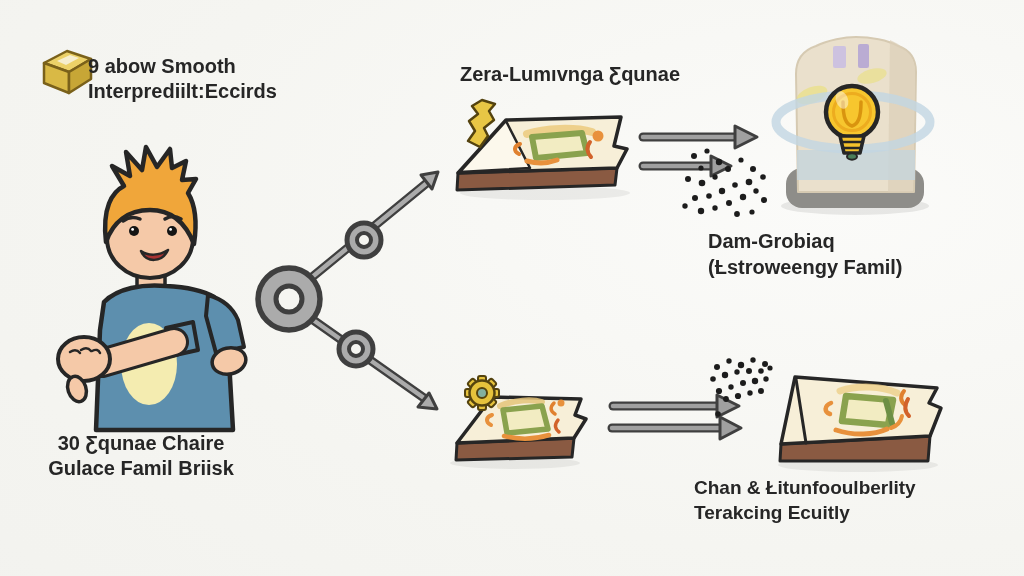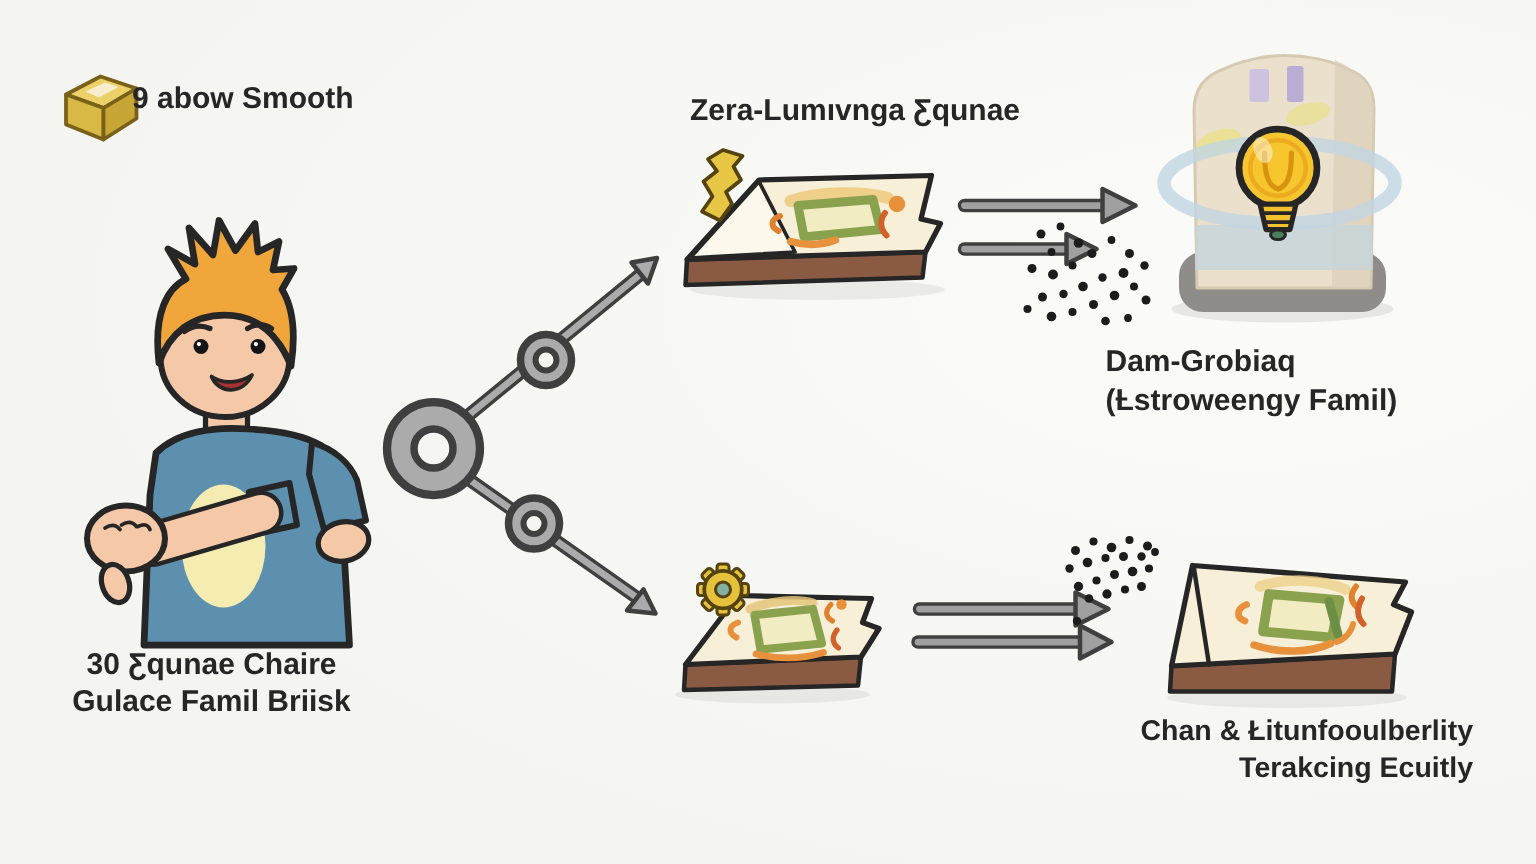--- a/index.html
+++ b/index.html
@@ -7,23 +7,23 @@
     position:relative;width:1024px;height:576px;overflow:hidden;
     background:radial-gradient(120% 110% at 80% 35%, #fbfbf9 0%, var(--bg,#f5f5f1) 55%, #f2f2ee 100%);
     font-family:"Liberation Sans","DejaVu Sans",sans-serif;
     padding-left:16px;
   }
   .gfx{position:absolute;inset:0;width:1024px;height:576px;}
   .txt{position:absolute;color:var(--text,#262626);font-weight:700;white-space:nowrap;}
   .txt div{white-space:nowrap;}
   .top-left{left:88px;top:54px;font-size:20px;line-height:25px;}
   .flow-title{left:460px;top:63px;font-size:20px;}
-  .outcome-top{left:737px;top:228px;font-size:20px;line-height:26px;}
+  .outcome-top{left:708px;top:228px;font-size:20px;line-height:26px;}
   .bottom-left{left:10px;top:431px;width:262px;text-align:center;font-size:20px;line-height:25px;}
-  .outcome-bottom{left:674px;top:475px;width:308px;text-align:right;font-size:19px;line-height:25px;}
+  .outcome-bottom{left:694px;top:475px;width:308px;text-align:left;font-size:19px;line-height:25px;}
 </style>
 </head>
 <body>
 
 <div class="stage">
 
 <svg class="gfx" viewBox="0 0 1024 576" xmlns="http://www.w3.org/2000/svg">
 
   <g>
     <polygon points="44,63 67,51 91,59 69,72" fill="#ecd168" stroke="#7a611a" stroke-width="2.5" stroke-linejoin="round"></polygon>
@@ -210,20 +210,21 @@
     <path d="M 831 403 C 824 406 824 412 830 414" fill="none" stroke="#e8913c" stroke-width="4.5"></path>
     <path d="M 904 391 C 900 396 900 401 905 405" fill="none" stroke="var(--sketch-orange)" stroke-width="4"></path>
     <path d="M 908 399 C 904 406 905 412 909 416" fill="none" stroke="#d2622a" stroke-width="4"></path>
     <path d="M 836 430 C 854 436 874 435 887 429" fill="none" stroke="#e8913c" stroke-width="5"></path>
     <path d="M 891 428 C 897 426 901 421 902 416" fill="none" stroke="#e8913c" stroke-width="4"></path>
   </g>
 </svg>
 
   <div class="txt top-left">
     <div>9 abow Smooth</div>
+    <div>Interprediilt:Eccirds</div>
   </div>
 
   <div class="txt flow-title">Zera-Lumıvnga Ƹqunae</div>
 
   <div class="txt outcome-top">
     <div>Dam-Grobiaq</div>
     <div>(Ƚstroweengy Famil)</div>
   </div>
 
   <div class="txt bottom-left">

